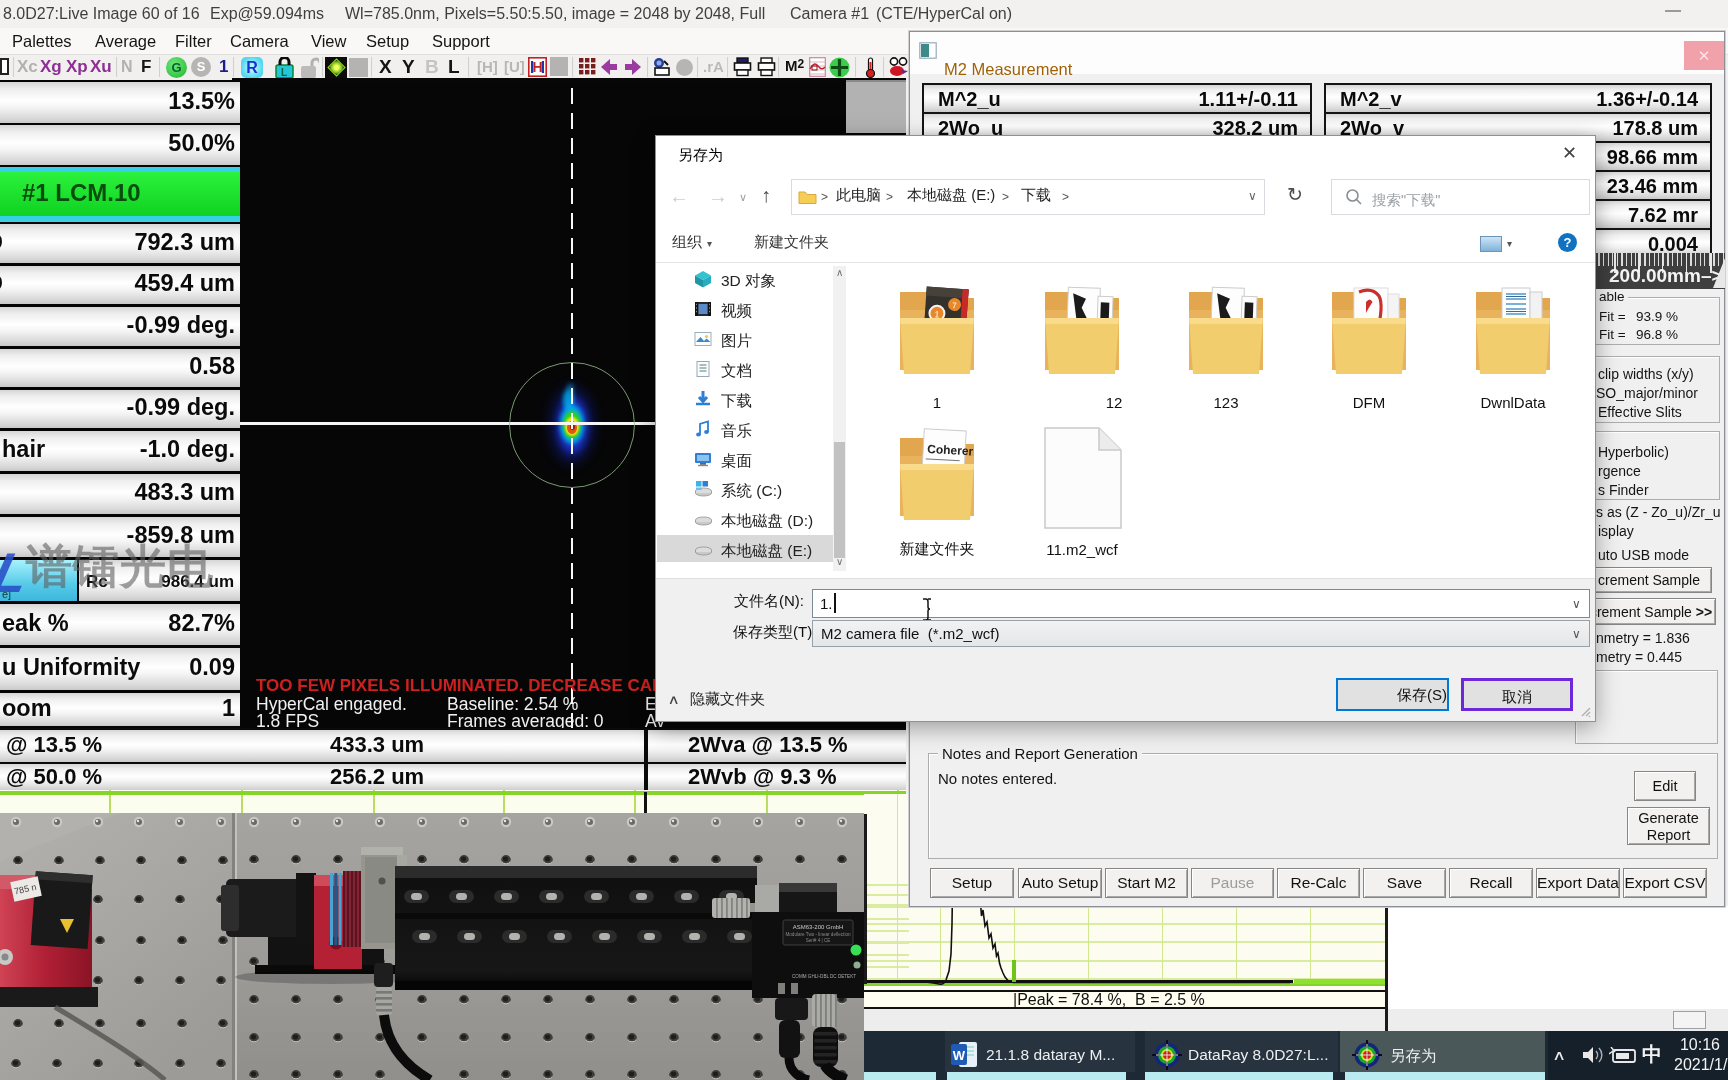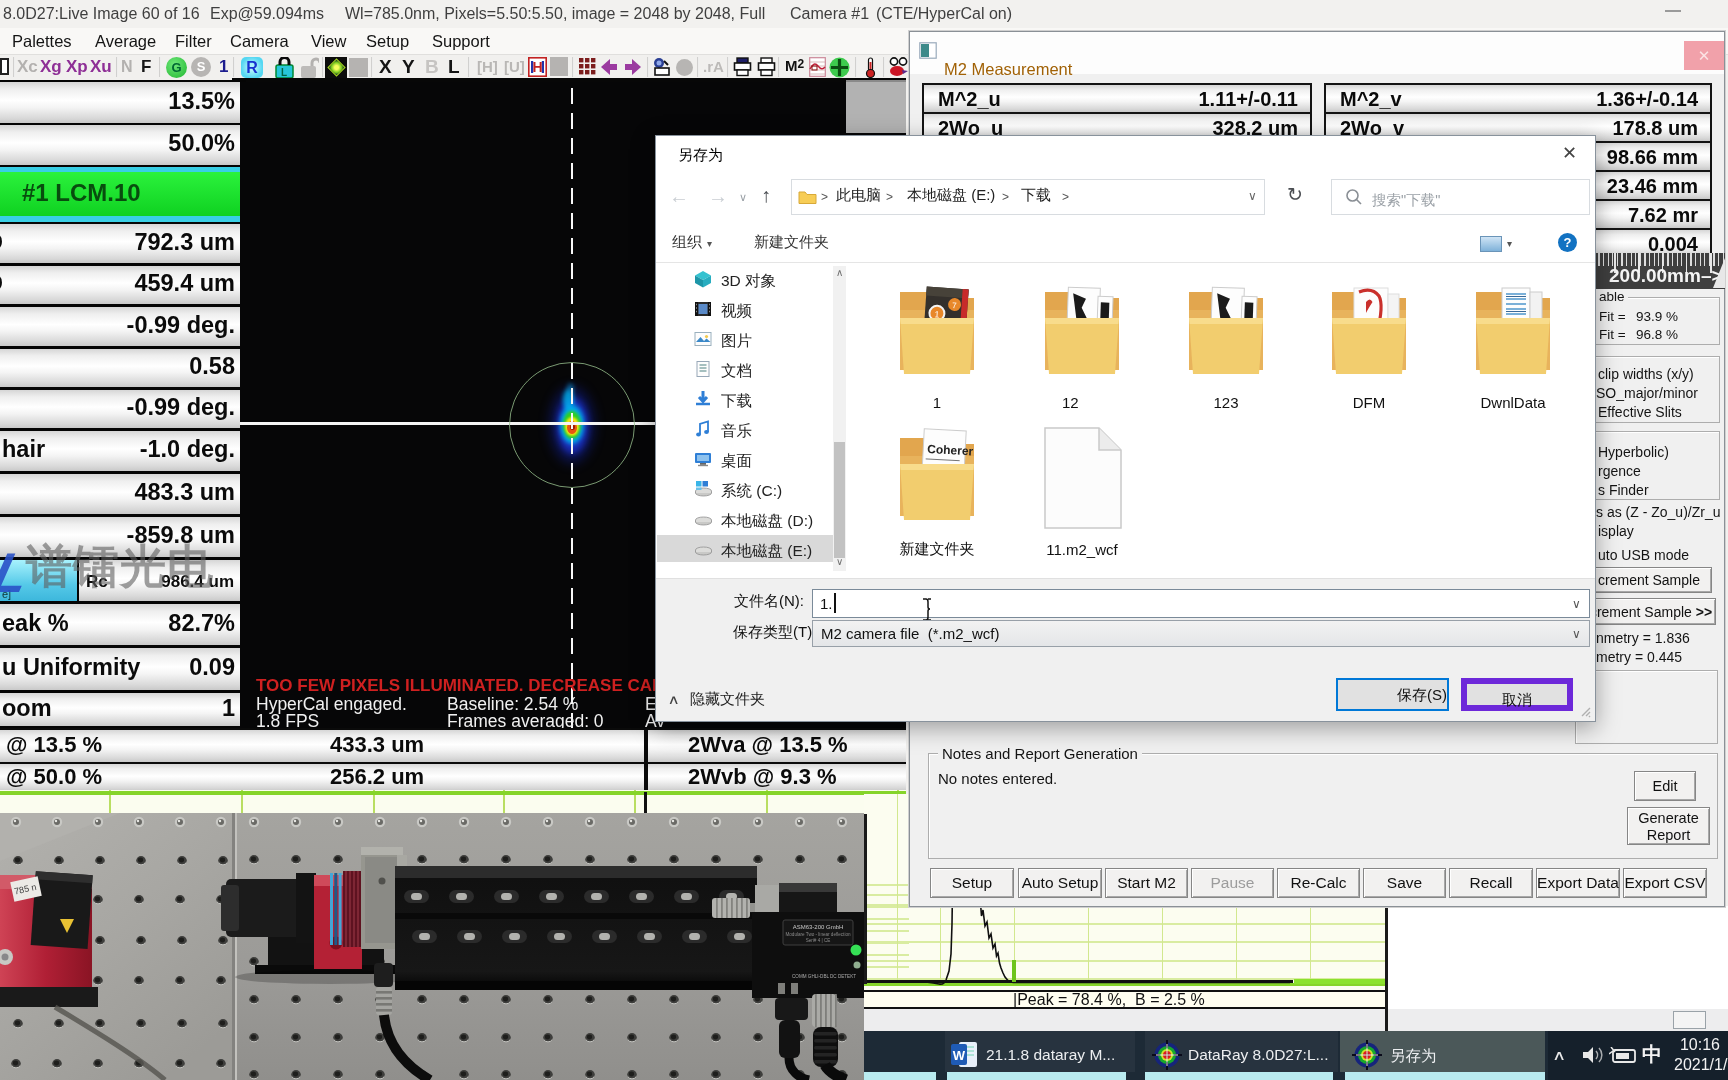--- a/index.html
+++ b/index.html
@@ -1414,21 +1414,21 @@
       <g transform="rotate(2 50 45)">
         <rect x="26" y="6" width="32" height="60" fill="#fdfdfd" stroke="#ccc" stroke-width="1"></rect>
         <path d="M31 12 l13 5 -4 9 8 15 -9 13 -4 -17 z" fill="#1b1b1b"></path>
         <rect x="30" y="54" width="22" height="7" fill="#222"></rect>
         <rect x="56" y="14" width="15" height="48" fill="#fdfdfd" stroke="#ccc" stroke-width="1"></rect>
         <rect x="59" y="20" width="8.5" height="32" fill="#1a1a1a"></rect>
       </g>
       <polygon points="4,36 78,36 74,92 8,92" fill="#f2cd6e"></polygon>
       <polygon points="4,36 78,36 77.3,42 4.7,42" fill="#f8dc8c"></polygon>
     </svg>
-    <div class="abs" style="left:1062px;top:394px;width:40px;text-align:left;font-size:15px;color:#111;white-space:nowrap;">12</div>
+    <div class="abs" style="left:1094px;top:394px;width:40px;text-align:center;font-size:15px;color:#111;white-space:nowrap;">12</div>
     <svg class="abs" style="left:1185px;top:282px;" width="82" height="104" viewBox="0 0 82 104">
       <path d="M4 10 h27 l6 6 h41 v14 H4 z" fill="#e2a64e"></path>
       <rect x="4" y="28" width="74" height="60" fill="#e8b35c"></rect>
       <g transform="rotate(2 50 45)">
         <rect x="26" y="6" width="32" height="60" fill="#fdfdfd" stroke="#ccc" stroke-width="1"></rect>
         <path d="M31 12 l13 5 -4 9 8 15 -9 13 -4 -17 z" fill="#1b1b1b"></path>
         <rect x="30" y="54" width="22" height="7" fill="#222"></rect>
         <rect x="56" y="14" width="15" height="48" fill="#fdfdfd" stroke="#ccc" stroke-width="1"></rect>
         <rect x="59" y="20" width="8.5" height="32" fill="#1a1a1a"></rect>
       </g>
@@ -1486,16 +1486,16 @@
     <svg class="abs" style="left:920px;top:597px;" width="14" height="25">
       <path d="M3 2 h3 q2 0 2 3 v5 q0 2 2 2 q-2 0 -2 2 v6 q0 3 -2 3 H3 M11 2 h-3 M11 23 h-3" fill="none" stroke="#151515" stroke-width="1.5"></path>
     </svg>
     <div class="abs" style="left:733px;top:623px;font-size:15px;color:#111;">保存类型(T):</div>
     <div class="abs" style="left:812px;top:620px;width:778px;height:27px;background:linear-gradient(180deg,#f2f2f2,#e4e6e8);border:1px solid #98a0a8;"></div>
     <div class="abs" style="left:821px;top:625px;font-size:15px;color:#111;">M2 camera file&nbsp; (*.m2_wcf)</div>
     <div class="abs" style="left:1572px;top:627px;font-size:12px;color:#555;">∨</div>
     <div class="abs" style="left:669px;top:692px;font-size:13px;color:#444;transform:scaleX(1.3);">∧</div>
     <div class="abs" style="left:690px;top:690px;font-size:15px;color:#222;">隐藏文件夹</div>
     <div class="abs" style="left:1336px;top:678px;width:113px;height:33px;background:#e1e1e1;border:2px solid #0078d7;text-align:right;font-size:15px;line-height:29px;color:#111;">保存(S)</div>
-    <div class="abs" style="left:1461px;top:678px;width:112px;height:33px;background:#e1e1e1;border:6px solid #6d28d9;text-align:center;font-size:15px;line-height:31px;color:#111;">取消</div>
+    <div class="abs" style="left:1461px;top:678px;width:112px;height:33px;background:#e1e1e1;border:3px solid #6d28d9;text-align:center;font-size:15px;line-height:31px;color:#111;">取消</div>
     <svg class="abs" style="left:1580px;top:706px;" width="12" height="12">
       <path d="M10 2 L2 10 M10 6 L6 10 M10 10 L9 11" stroke="#b0b0b0" stroke-width="1.4"></path>
     </svg>
   </div>
 </body></html>

